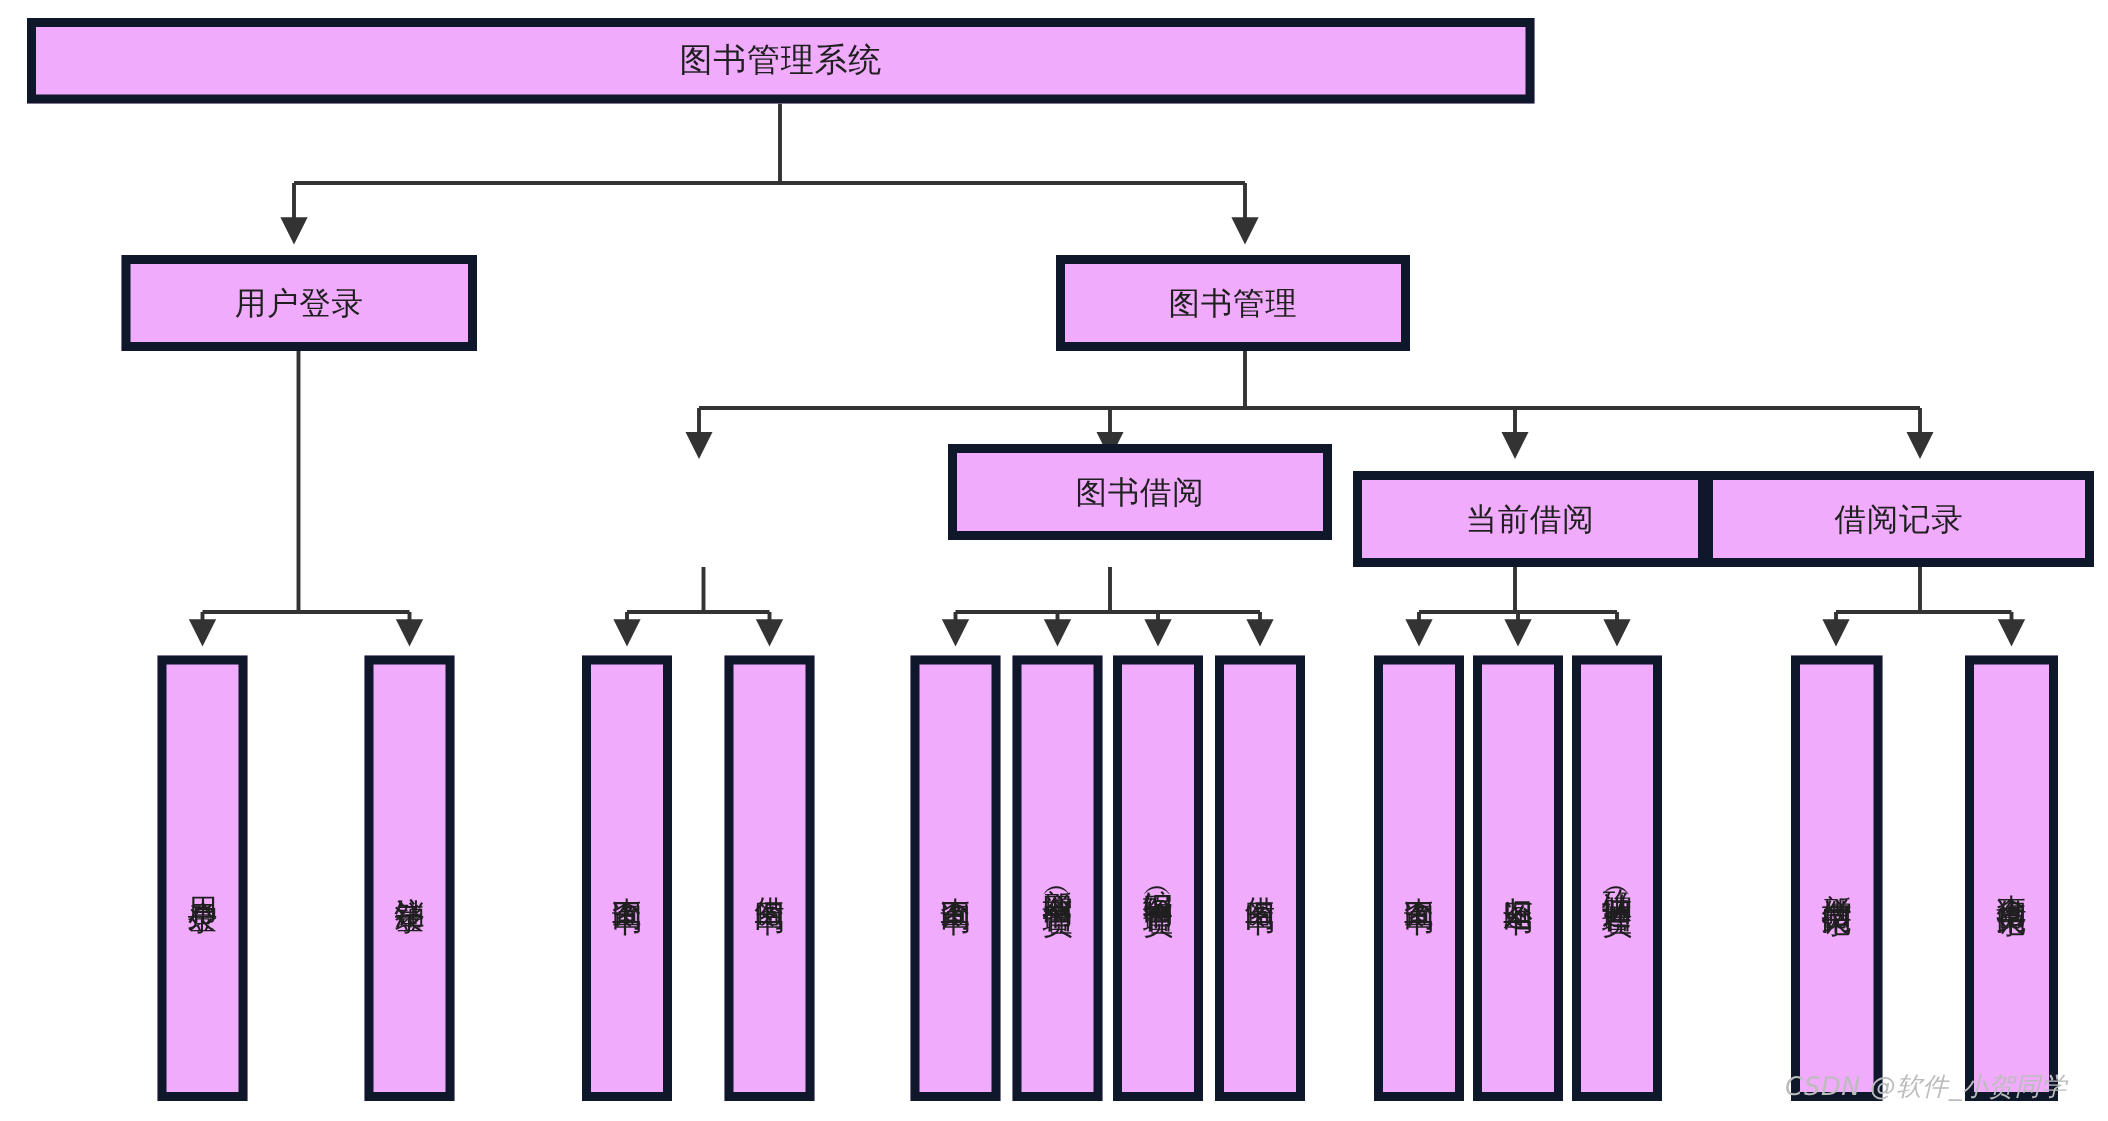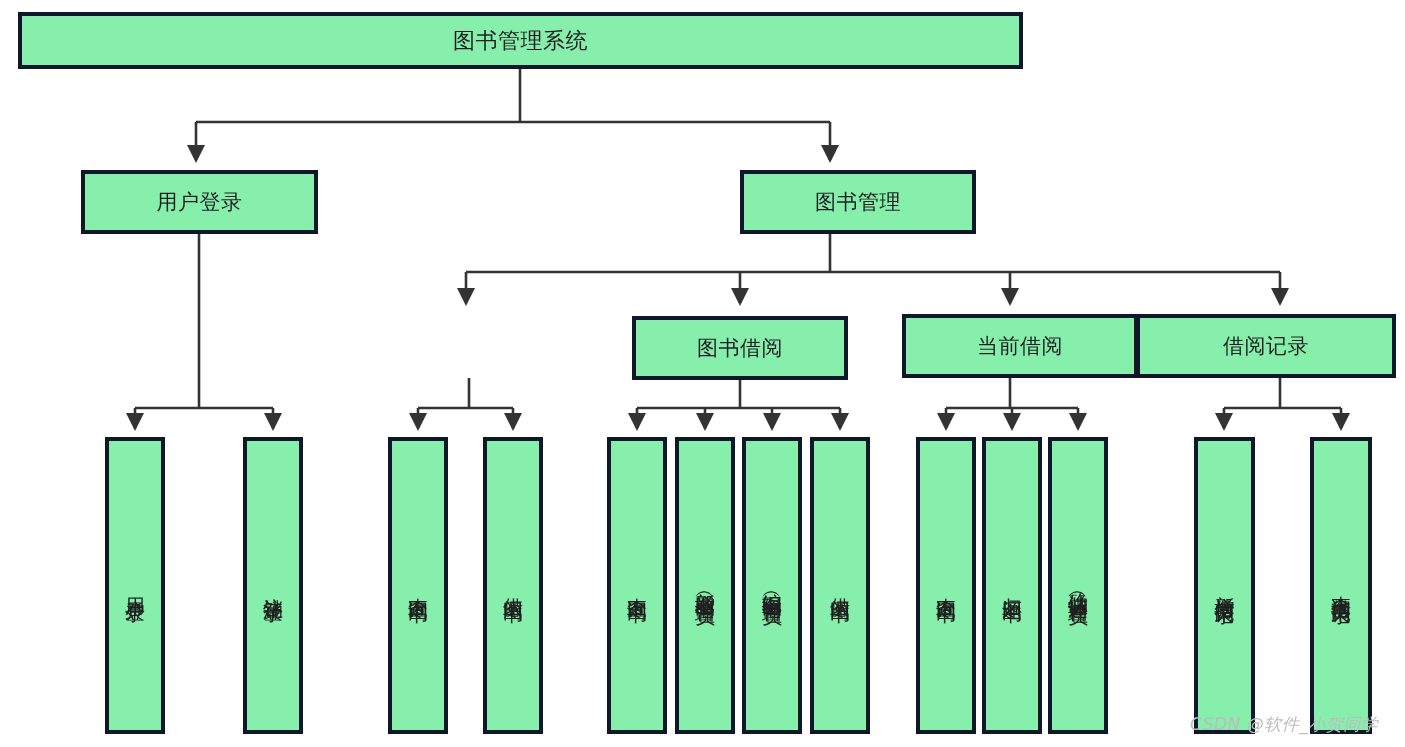--- a/index.html
+++ b/index.html
@@ -23,22 +23,22 @@
     position: absolute;
     left: 0;
     top: 0;
     width: 1405px;
     height: 747px;
     pointer-events: none;
   }
   .node {
     position: absolute;
     box-sizing: border-box;
-    background: #86efac;
-    border: 4px solid #0f172a;
+    background: #f0abfc;
+    border: 6px solid #0f172a;
     display: flex;
     align-items: center;
     justify-content: center;
     z-index: 2;
   }
   .node .label {
     text-align: center;
     color: #1f1f1f;
     line-height: 1.18;
     letter-spacing: 0.5px;
@@ -128,25 +128,25 @@
     </g>
   </svg>
 
   <div class="node h root" style="left:18px; top:12px; width:1005px; height:57px;">
     <span class="label">图书管理系统</span>
   </div>
 
   <div class="node h" style="left:81px; top:170px; width:237px; height:64px;">
     <span class="label">用户登录</span>
   </div>
-  <div class="node h" style="left:740px; top:170px; width:236px; height:64px;">
+  <div class="node h" style="left:704px; top:170px; width:236px; height:64px;">
     <span class="label">图书管理</span>
   </div>
 
-  <div class="node h" style="left:632px; top:316px; width:216px; height:64px;">
+  <div class="node h" style="left:632px; top:296px; width:256px; height:64px;">
     <span class="label">图书借阅</span>
   </div>
   <div class="node h" style="left:902px; top:314px; width:236px; height:64px;">
     <span class="label">当前借阅</span>
   </div>
   <div class="node h" style="left:1136px; top:314px; width:260px; height:64px;">
     <span class="label">借阅记录</span>
   </div>
 
   <div class="node v" style="left:105px; top:437px; width:60px; height:297px;">

